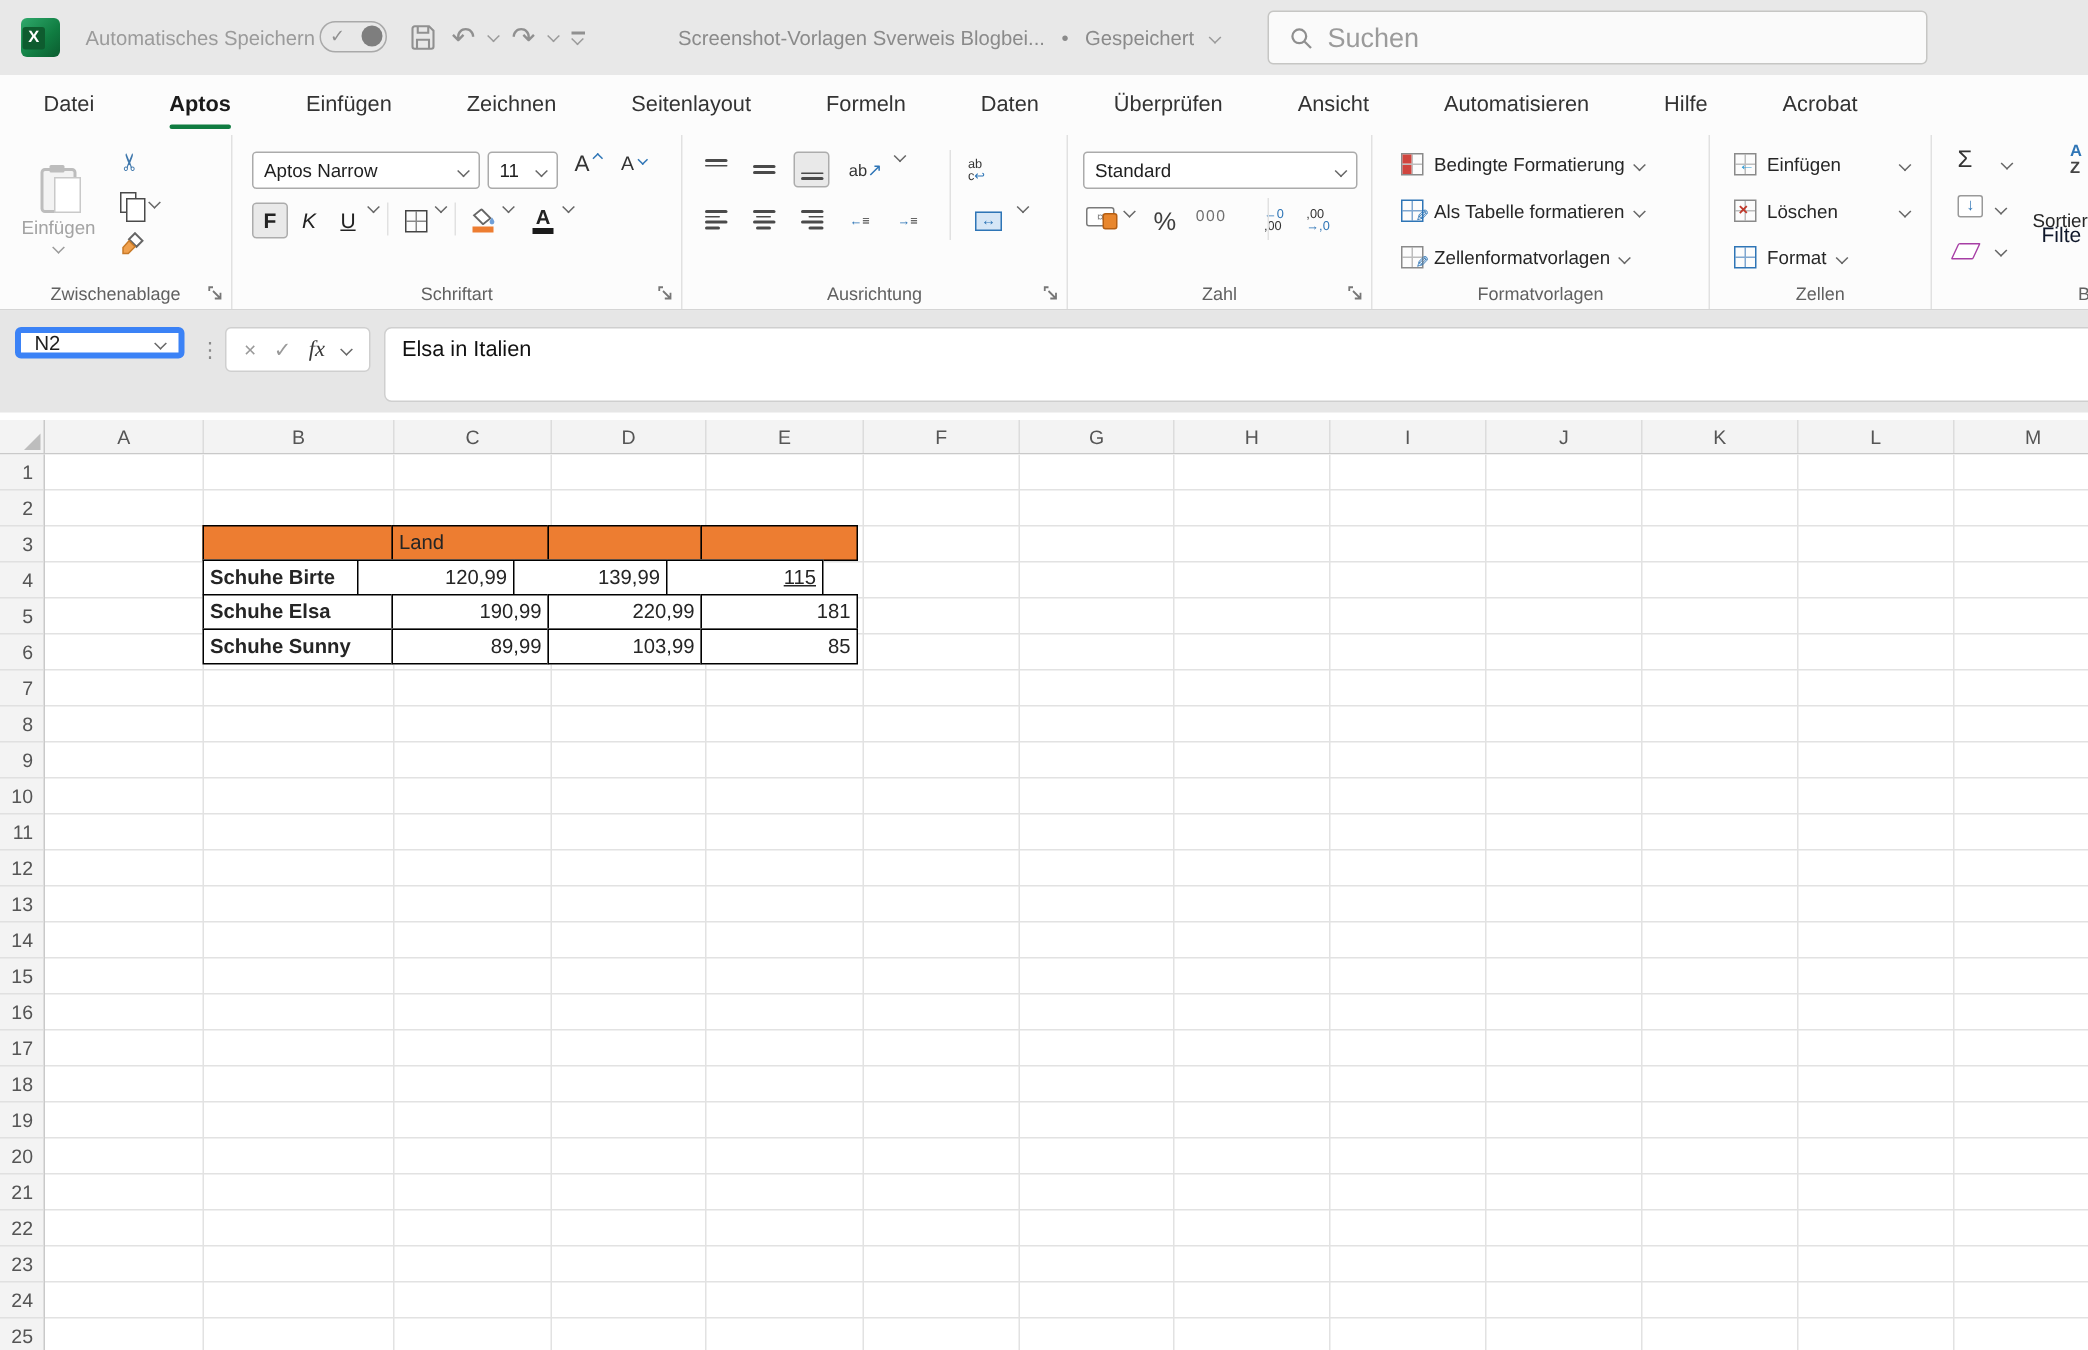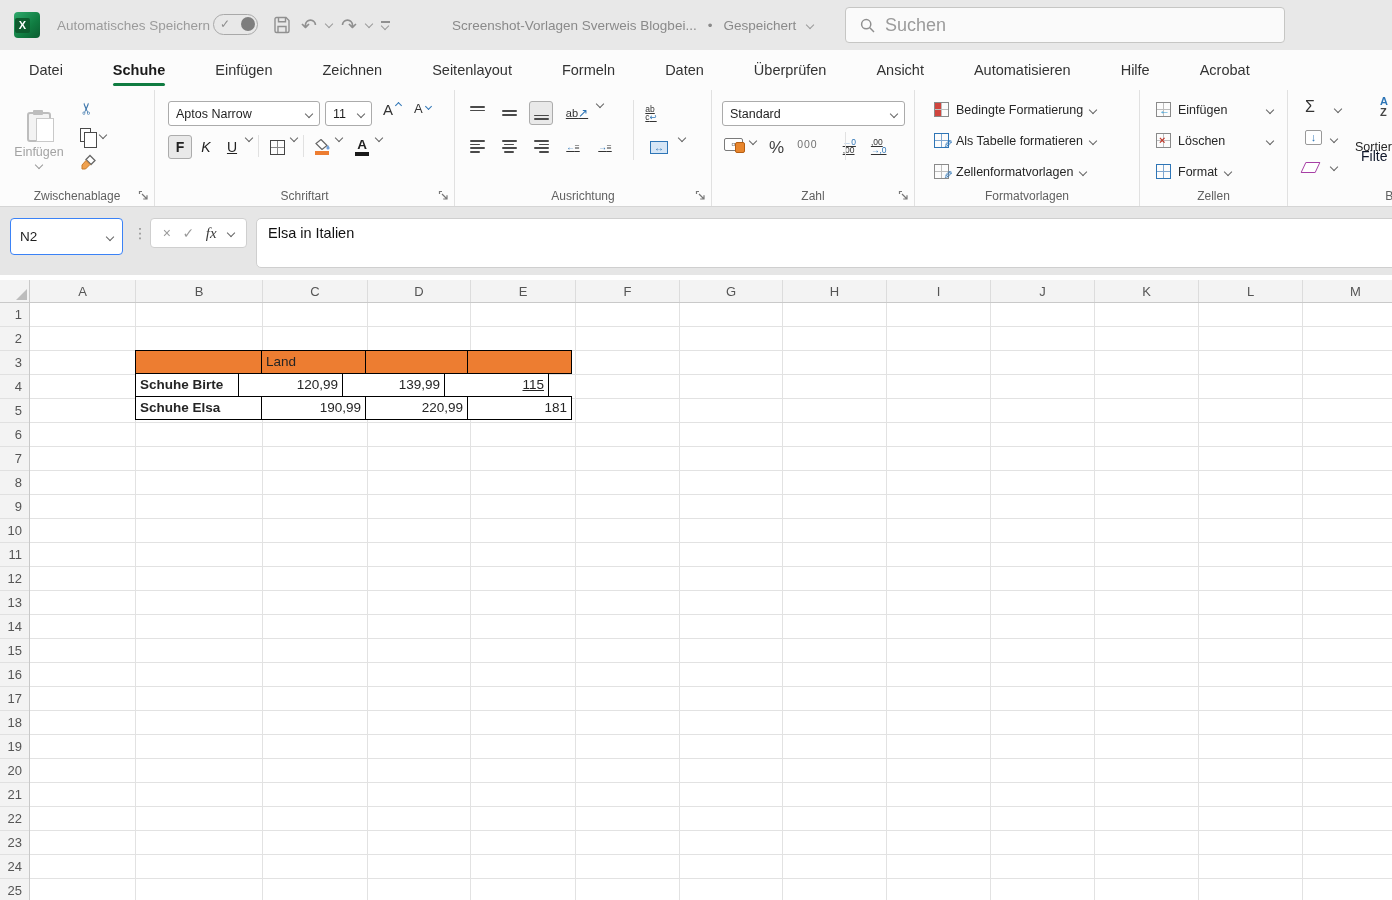--- a/index.html
+++ b/index.html
@@ -73,21 +73,21 @@
   .ic-borders{width:15px;height:15px;border:1.5px solid #444;
     background:linear-gradient(#888,#888) center/100% 1px no-repeat,linear-gradient(#888,#888) center/1px 100% no-repeat;}
   .underbar{display:inline-flex;flex-direction:column;align-items:center;line-height:13px;}
   .underbar .bar{width:14px;height:3.5px;margin-top:1px;}
   .alpha{font-size:13.5px;font-weight:bold;color:#222;}
   .asize{position:relative;font-size:15px;color:#333;padding-right:8px;}
   .asize .chev{position:absolute;right:0;top:2px;width:5px;height:5px;}
   
   .lines{display:flex;flex-direction:column;width:15px;height:14px;gap:2px;}
   .lines i{height:1.7px;background:#4a4a4a;border-radius:1px;}
-  .mini2{font-size:8.5px;line-height:8px;color:#333;text-align:left;text-decoration:underline;}
+  .mini2{font-size:8.5px;line-height:8px;color:#333;text-align:left;}
   .mini2 .blue{color:#2E75B6;font-style:normal;}
   .ic-merge{width:18px;height:13px;border:1.2px solid #2E75B6;background:#D6E6F6;color:#2E75B6;
     font-size:10px;line-height:11px;text-align:center;}
   
   .ic-cur{position:relative;width:19px;height:13px;border:1.3px solid #7a7a7a;border-radius:2px;background:#fff;
     font-size:8px;color:#7a7a7a;text-align:center;line-height:11px;}
   .ic-cur::after{content:"";position:absolute;right:-3px;bottom:-3px;width:8px;height:9px;background:#E8862D;
     border-radius:2px;border:1px solid #B55E12;}
   
   .fsrow{display:flex;align-items:center;gap:7px;height:31px;padding-left:19px;font-size:12.5px;color:#262626;}
@@ -99,21 +99,21 @@
   .gridic.blue{border-color:#2E75B6;background:linear-gradient(#7FA7D0,#7FA7D0) center/100% 1px no-repeat,linear-gradient(#7FA7D0,#7FA7D0) center/1px 100% no-repeat;}
   .brush{position:absolute;right:-4px;bottom:-3px;font-size:11px;color:#2E75B6;transform:rotate(90deg);}
   
   .abs{position:absolute;}
   .ic-filldown{width:17px;height:15px;border:1.3px solid #999;border-radius:2px;color:#2E75B6;font-size:11px;
     line-height:13px;text-align:center;background:#fff;}
   .ic-eraser{width:15px;height:11px;background:#fff;border:1.6px solid #A73FA5;transform:skewX(-25deg);border-radius:1px;}
   .azstack{display:flex;flex-direction:column;line-height:11px;font-size:11px;font-weight:bold;}
   
   .fbar{position:absolute;left:0;top:207px;width:1392px;height:68px;background:#E6E6E6;}
-  .namebox{position:absolute;left:10px;top:11px;width:113px;height:37px;background:#fff;border:1px solid #3b82f6;
+  .namebox{position:absolute;left:10px;top:11px;width:113px;height:21px;background:#fff;border:4px solid #3b82f6;
     border-radius:4px;display:flex;align-items:center;padding:0 9px;font-size:13.5px;color:#1f1f1f;}
   .namebox .chev{margin-left:auto;}
   .fdots{position:absolute;left:133px;top:18px;color:#8a8a8a;font-size:14px;}
   .fxbox{position:absolute;left:150px;top:11px;width:97px;height:30px;background:#fff;border:1px solid #CFCFCF;
     border-radius:4px;display:flex;align-items:center;justify-content:space-evenly;color:#9a9a9a;font-size:14px;}
   .fxbox .fx{font-family:"Liberation Serif",serif;font-style:italic;color:#3a3a3a;font-size:15px;}
   .finput{position:absolute;left:256px;top:11px;right:-10px;height:50px;background:#fff;border:1px solid #CFCFCF;
     border-radius:5px;font-size:14.5px;color:#111;padding:6px 11px;}
   
   .sheet{position:absolute;left:0;top:280px;width:1392px;height:620px;background:#fff;}
@@ -178,21 +178,21 @@
     <svg width="15" height="15" viewBox="0 0 15 15">
       <circle cx="6.2" cy="6.2" r="4.6" fill="none" stroke="#8F8F8F" stroke-width="1.5"></circle>
       <line x1="9.8" y1="9.8" x2="14" y2="14" stroke="#8F8F8F" stroke-width="1.5"></line>
     </svg>
     <input type="text" readonly="" placeholder="Suchen" style="">
   </div>
 </div>
 
 <div class="tabrow">
   <div class="tab">Datei</div>
-  <div class="tab active">Schuhe</div>
+  <div class="tab active">Aptos</div>
   <div class="tab">Einfügen</div>
   <div class="tab">Zeichnen</div>
   <div class="tab">Seitenlayout</div>
   <div class="tab">Formeln</div>
   <div class="tab">Daten</div>
   <div class="tab">Überprüfen</div>
   <div class="tab">Ansicht</div>
   <div class="tab">Automatisieren</div>
   <div class="tab">Hilfe</div>
   <div class="tab">Acrobat</div>
@@ -562,15 +562,21 @@
           <div class="tcell r" style="width: 105px;">120,99</div>
           <div class="tcell r" style="width: 103px;">139,99</div>
           <div class="tcell r" style="width: 105px; text-decoration: underline;">115</div>
         </div>
         <div class="trow">
           <div class="tcell b" style="width: 127px;">Schuhe Elsa</div>
           <div class="tcell r" style="width: 105px;">190,99</div>
           <div class="tcell r" style="width: 103px;">220,99</div>
           <div class="tcell r" style="width: 105px;">181</div>
         </div>
+        <div class="trow">
+          <div class="tcell b" style="width: 127px;">Schuhe Sunny</div>
+          <div class="tcell r" style="width: 105px;">89,99</div>
+          <div class="tcell r" style="width: 103px;">103,99</div>
+          <div class="tcell r" style="width: 105px;">85</div>
+        </div>
       </div>
     </div>
 </div>
 
 </body></html>

